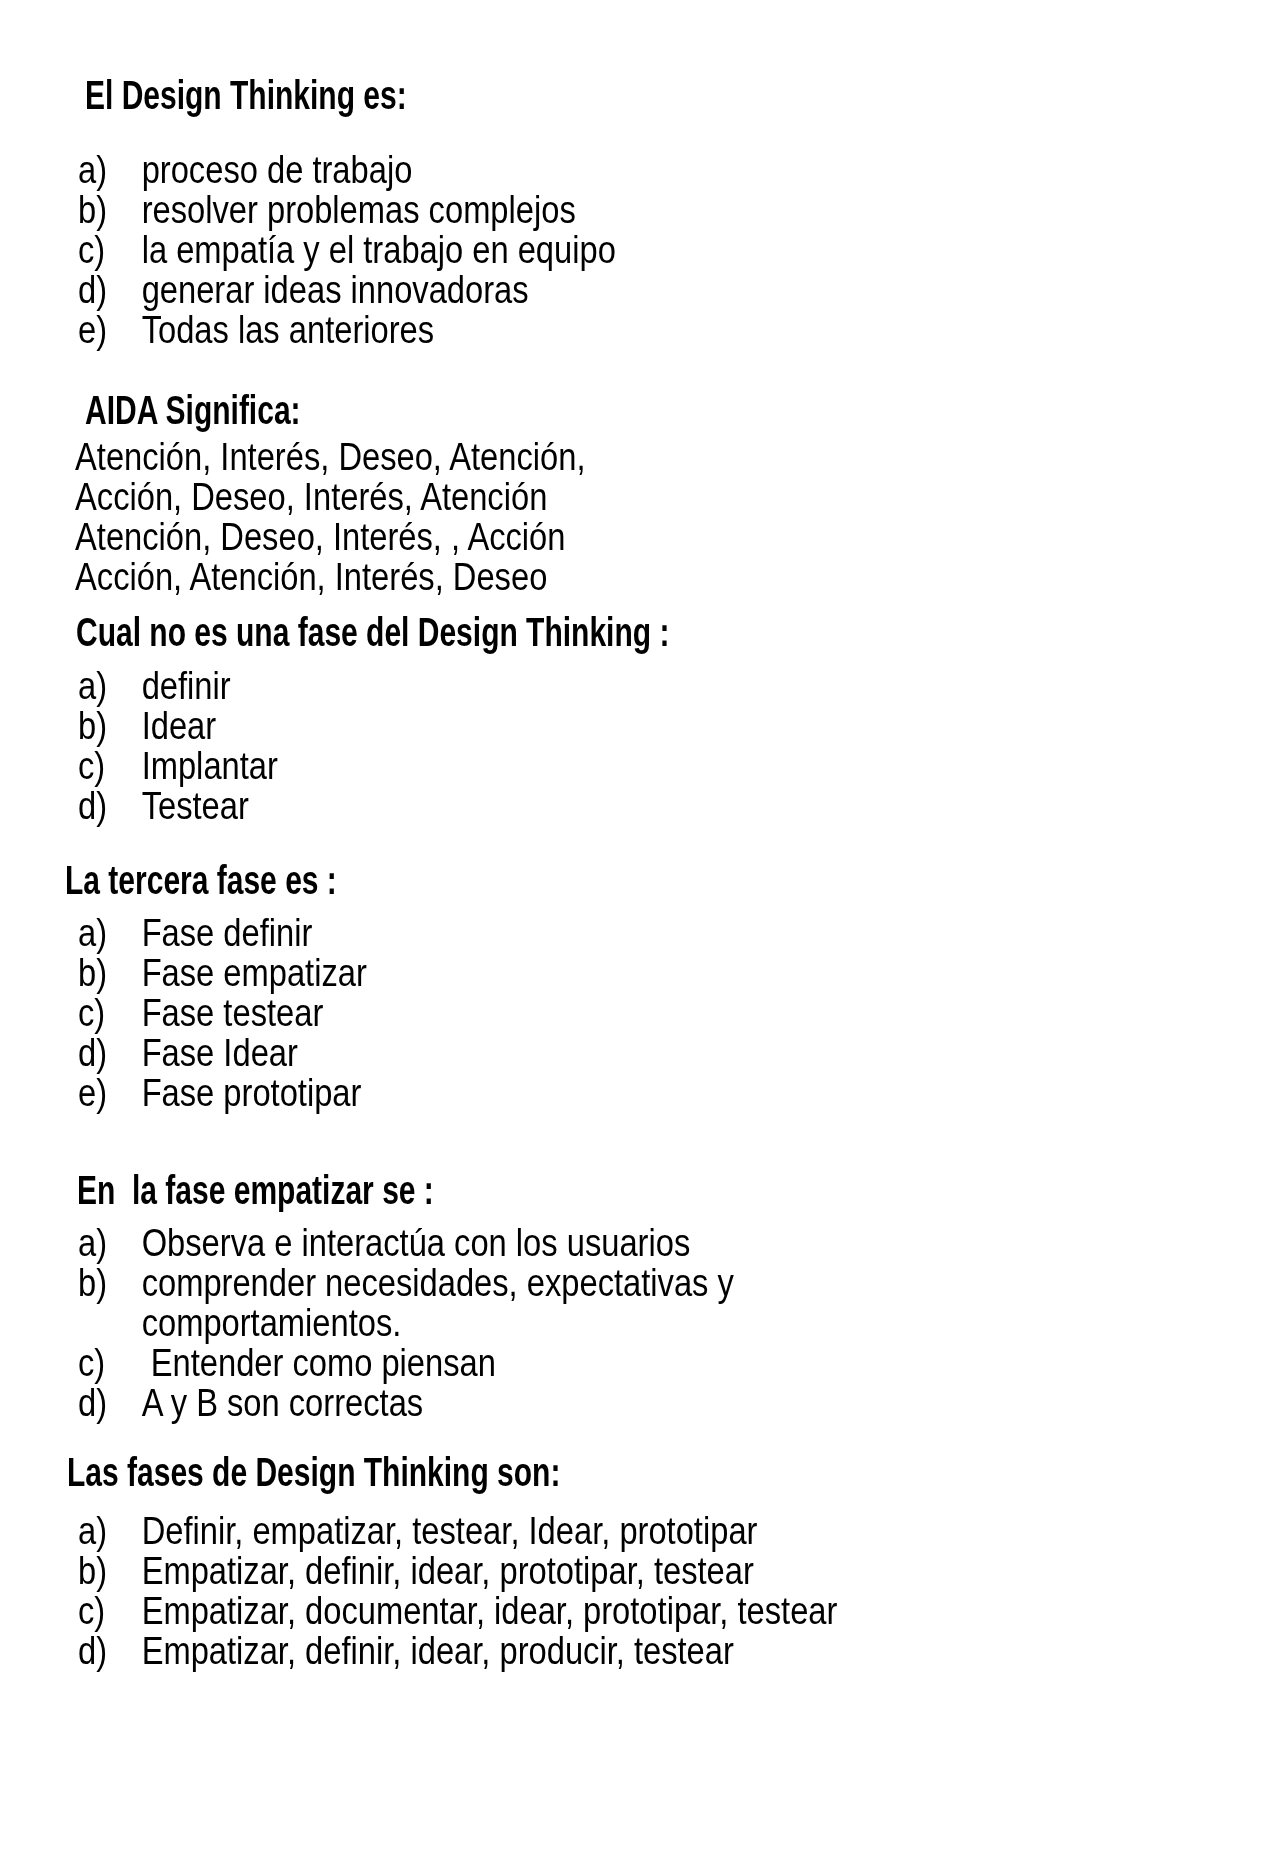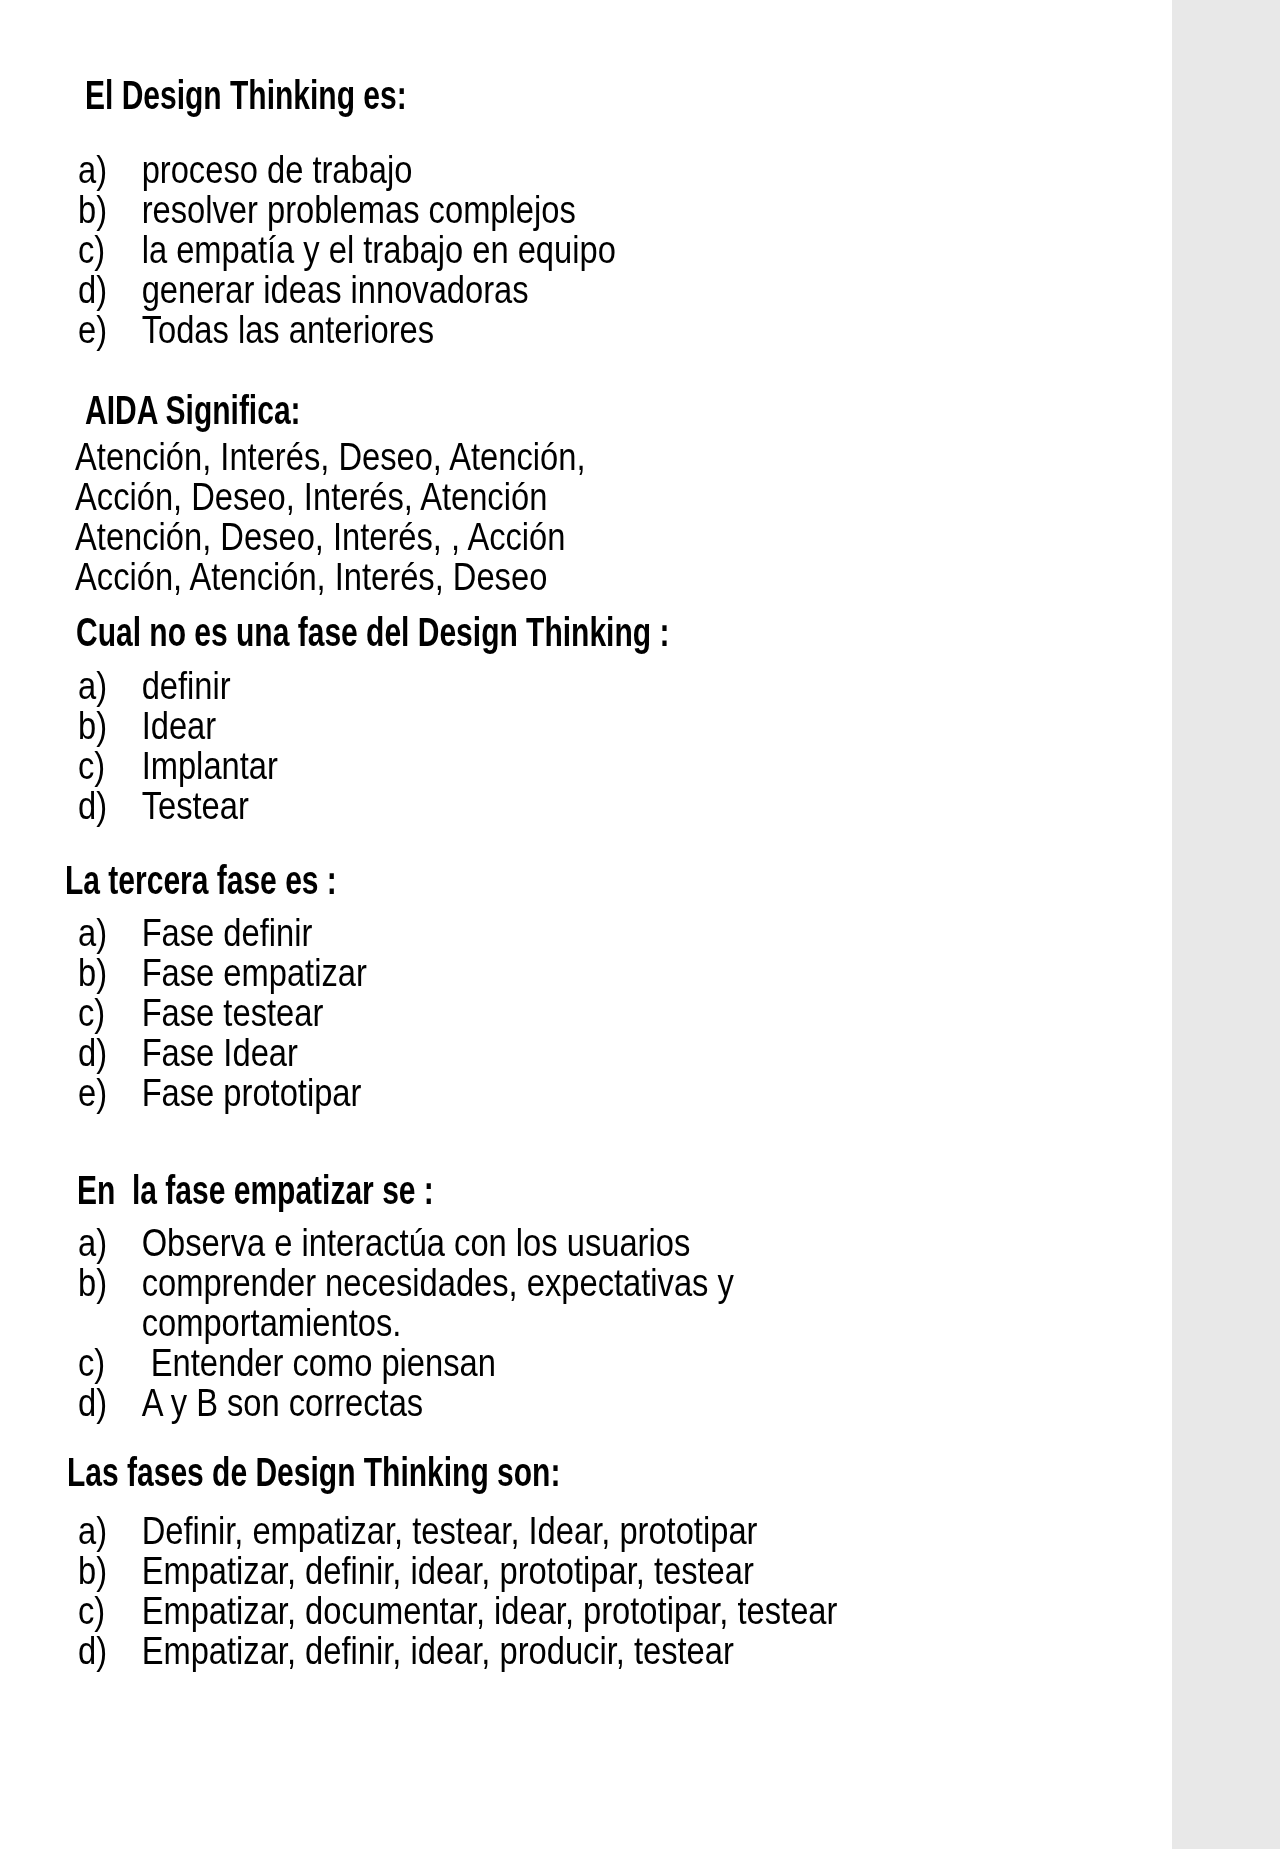--- a/index.html
+++ b/index.html
@@ -1,18 +1,18 @@
 <!DOCTYPE html>
 <html><head>
 <meta charset="utf-8">
 <style>
   html, body { margin: 0; padding: 0; background: #e8e8e8; }
   .page {
     position: relative;
-    width: 1172px;
+    width: 1280px;
     height: 1849px;
     background: #ffffff;
     color: #000000;
     font-family: "Liberation Sans", "DejaVu Sans", sans-serif;
     overflow: hidden;
   }
   .abs { position: absolute; }
   .heading {
     font-size: 40px;
     font-weight: bold;

